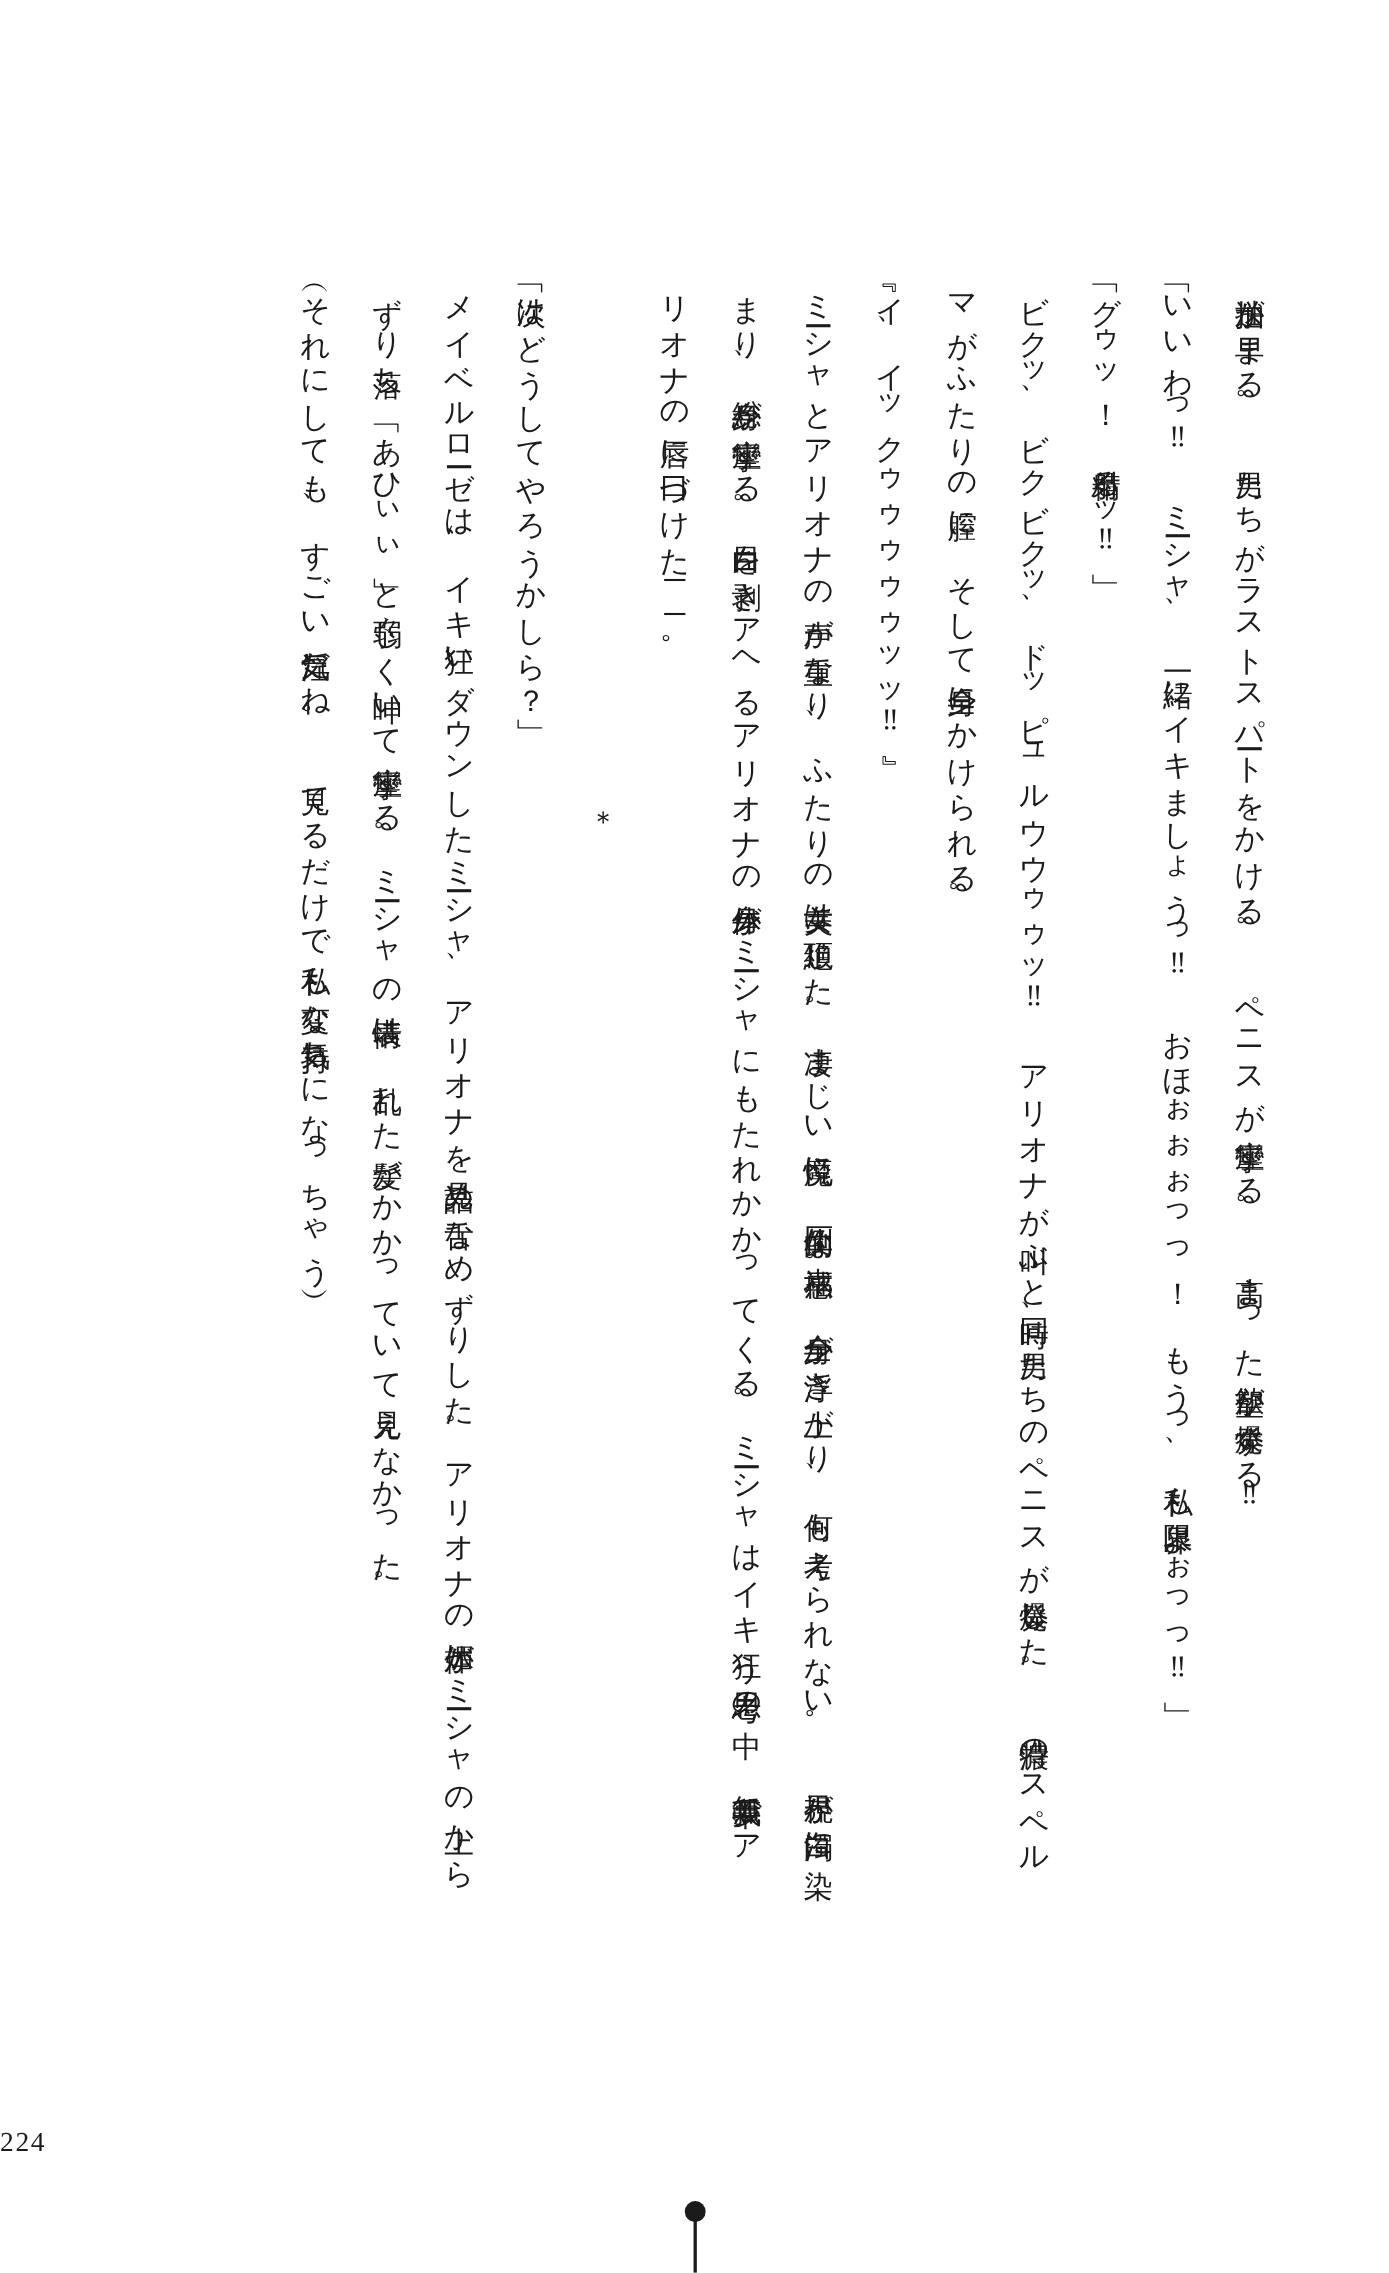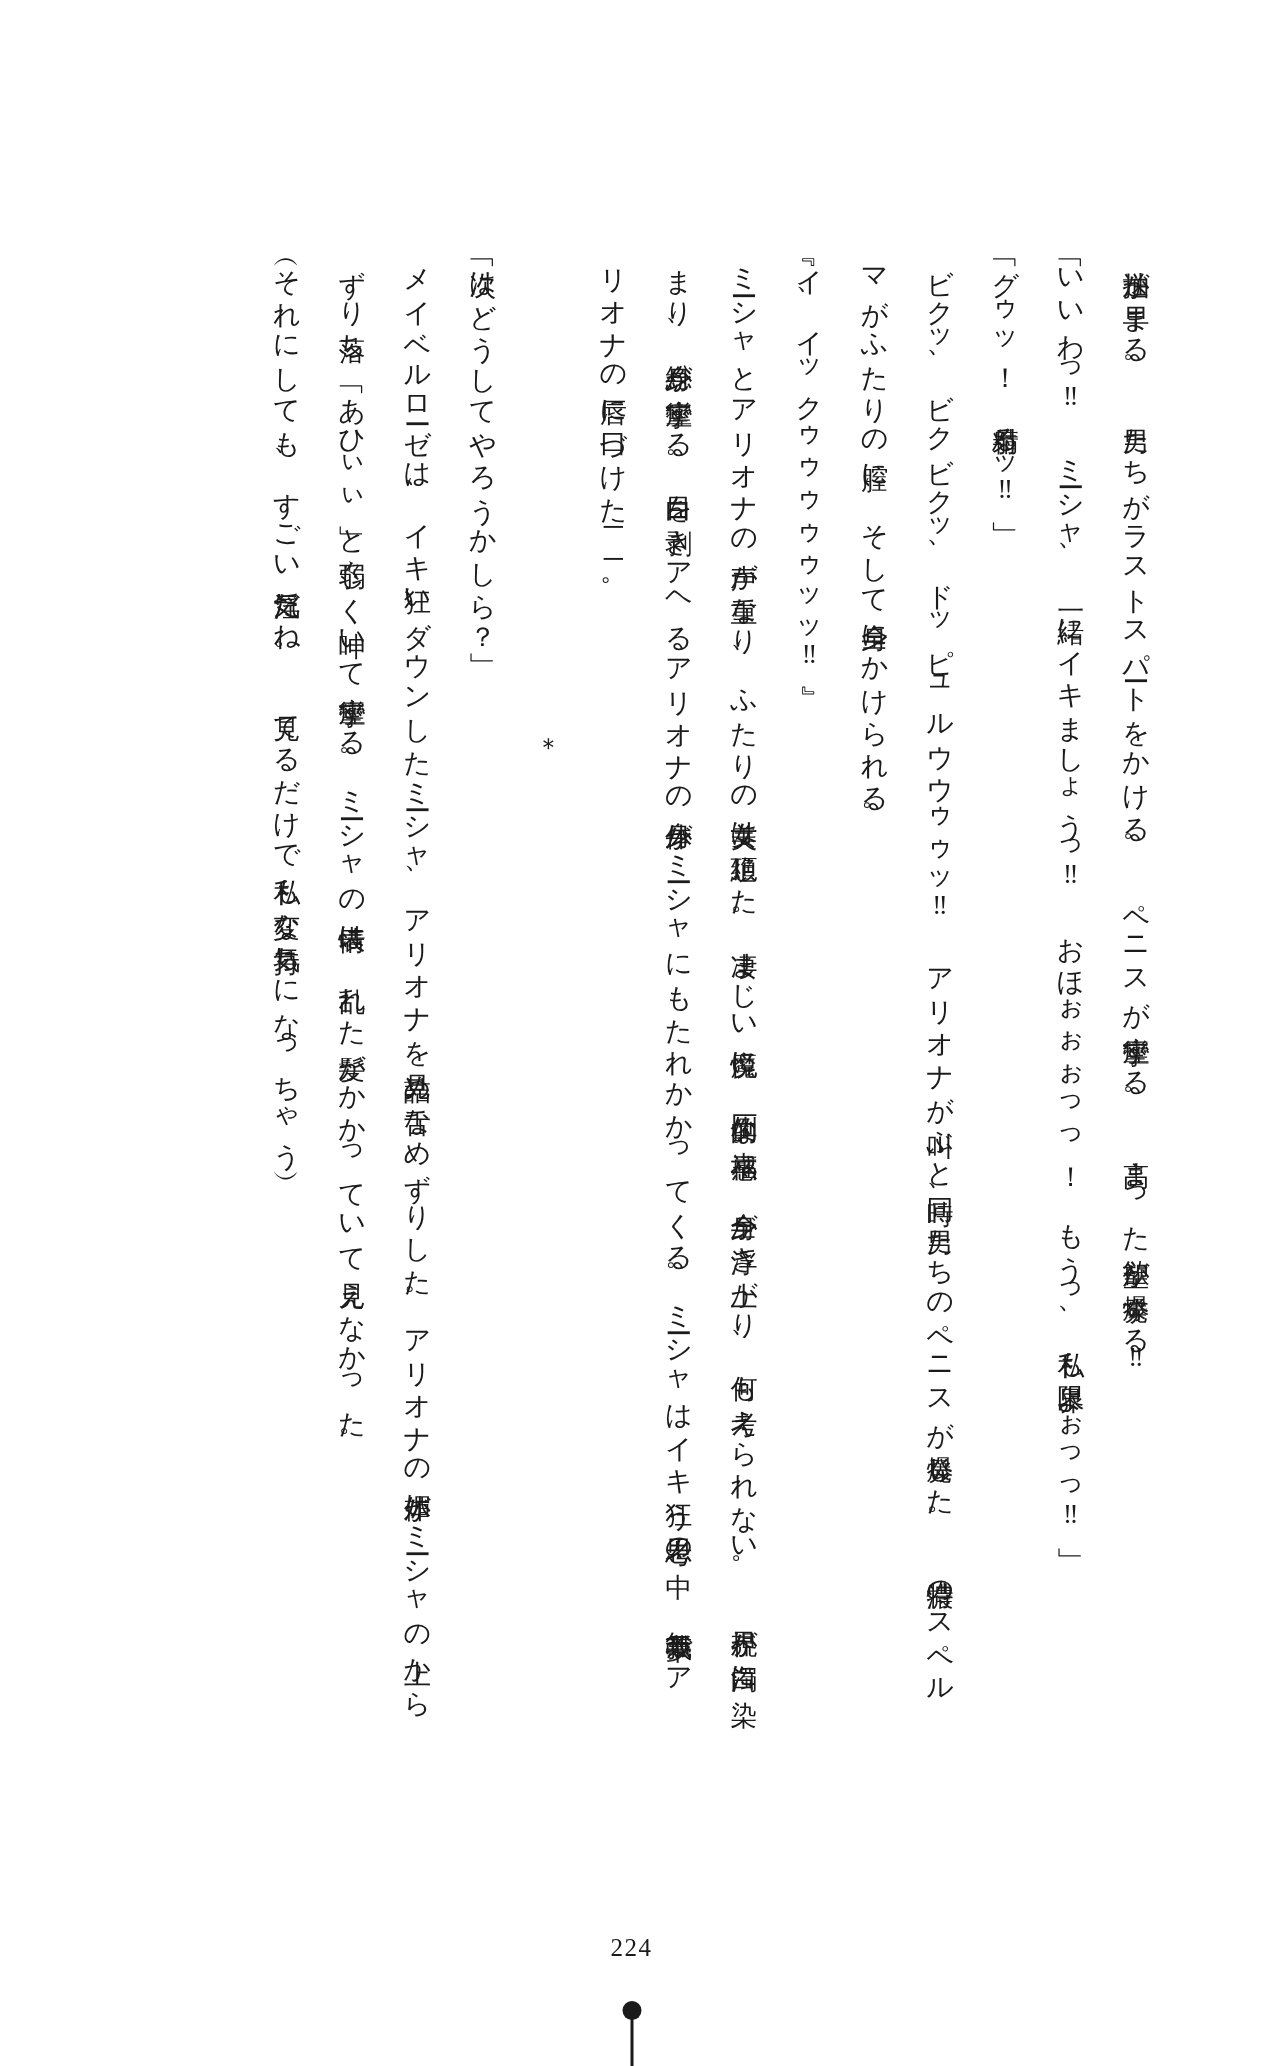--- a/index.html
+++ b/index.html
@@ -60,21 +60,21 @@
     padding-top: 470px;
     font-size: 26px;
     letter-spacing: 0;
   }
 
   .page-number {
     position: absolute;
     bottom: 104px;
     left: 0;
     width: 1263px;
-    text-align: center;
+    text-align: left;
     font-size: 25px;
     letter-spacing: 0.06em;
     color: #1b1b1b;
     font-family: "Liberation Serif", "DejaVu Serif", serif;
   }
 
   .binding-mark {
     position: absolute;
     bottom: 0;
     left: 50%;

